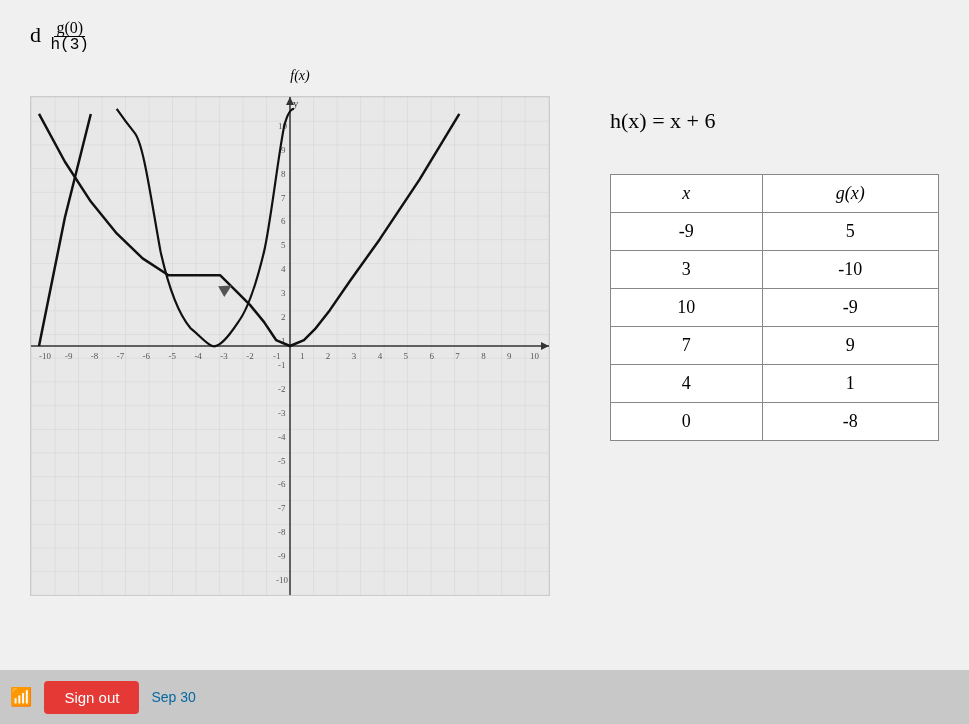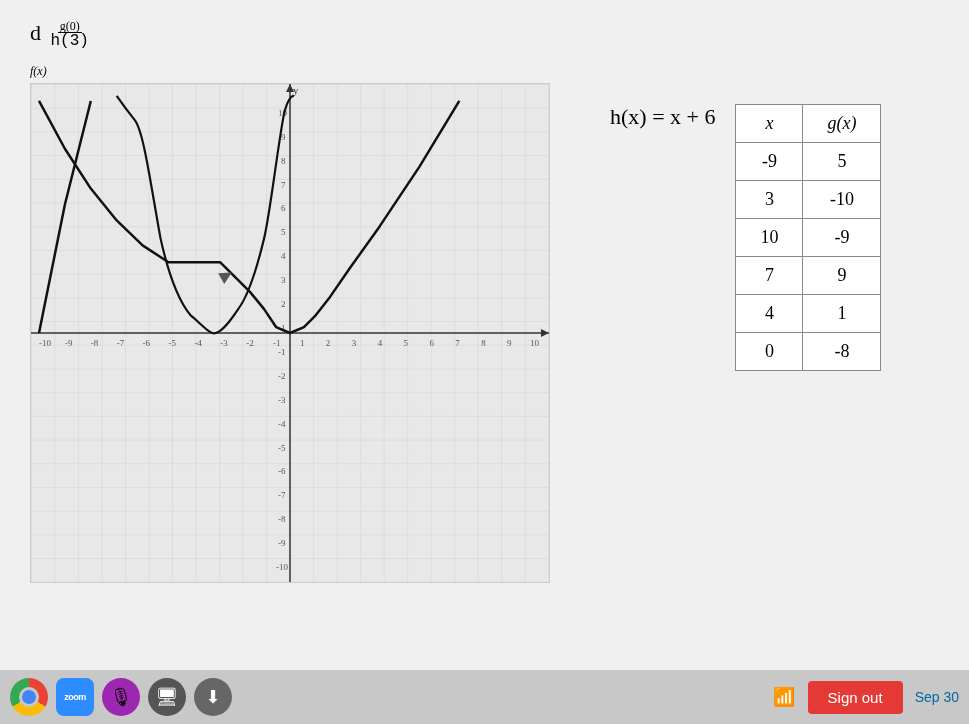--- a/index.html
+++ b/index.html
@@ -103,61 +103,62 @@
       display: inline-flex;
       flex-direction: column;
       align-items: center;
       vertical-align: middle;
       margin: 0 2px;
       line-height: 1;
     }
     .header-text .frac-num {
       border-bottom: 1.5px solid #000;
       padding: 0 2px;
-      font-size: 12px;
+      font-size: 16px;
     }
     .header-text .frac-den {
       padding: 0 2px;
       font-size: 16px;
       font-family: Liberation Mono, monospace;
     }
     .content-area {
       display: flex;
       gap: 40px;
       align-items: flex-start;
     }
     .graph-section {
       position: relative;
       width: 540px;
     }
     .graph-label-fx {
       font-style: italic;
-      font-size: 12px;
-      margin-bottom: 4px;
-      font-family: 'Times New Roman', serif;
+      font-size: 14px;
+      margin-bottom: 12px;
+      font-family: 'Times New Roman', serif;
+      text-align: center;
     }
     .graph-container {
       position: relative;
       width: 520px;
       height: 500px;
       background: #e8e8e8;
       border: 1px solid #ccc;
       overflow: hidden;
     }
     .graph-svg {
       position: absolute;
       top: 0;
       left: 0;
       width: 100%;
       height: 100%;
     }
     .right-section {
       flex: 1;
       display: flex;
-      flex-direction: row;
+      flex-direction: column;
       gap: 20px;
       padding-top: 40px;
     }
     .h-equation {
       font-size: 22px;
       font-family: 'Times New Roman', serif;
       margin-bottom: 20px;
     }
     .g-table {
       border-collapse: collapse;
@@ -335,38 +336,18 @@
               <td>0</td>
               <td>-8</td>
             </tr>
           </tbody>
       </table>
     </div>
   </div>
 </div>
 
 <div class="taskbar">
-  <div class="taskbar-left">
-
-    <div class="taskbar-icon chrome-icon"></div>
-
-    <div class="taskbar-icon zoom-icon">
-      <span style="font-size:9px;font-family:sans-serif;color:white;font-weight:bold;">zoom</span>
-    </div>
-
-    <div class="taskbar-icon icon-circle-gray" style="background:#9c27b0;">
-      <span style="font-size:18px;">🎙</span>
-    </div>
-
-    <div class="taskbar-icon icon-circle-dark" style="background:#555;">
-      <span style="font-size:18px; color:white;">🖥</span>
-    </div>
-
-    <div class="taskbar-icon" style="background:#666; border-radius:50%;">
-      <span style="font-size:18px; color:white;">⬇</span>
-    </div>
-  </div>
   <div class="taskbar-right">
     <span class="taskbar-wifi">📶</span>
     <button class="sign-out-btn">Sign out</button>
     <span class="date-text">Sep 30</span>
   </div>
 </div>
 
 </body></html>

